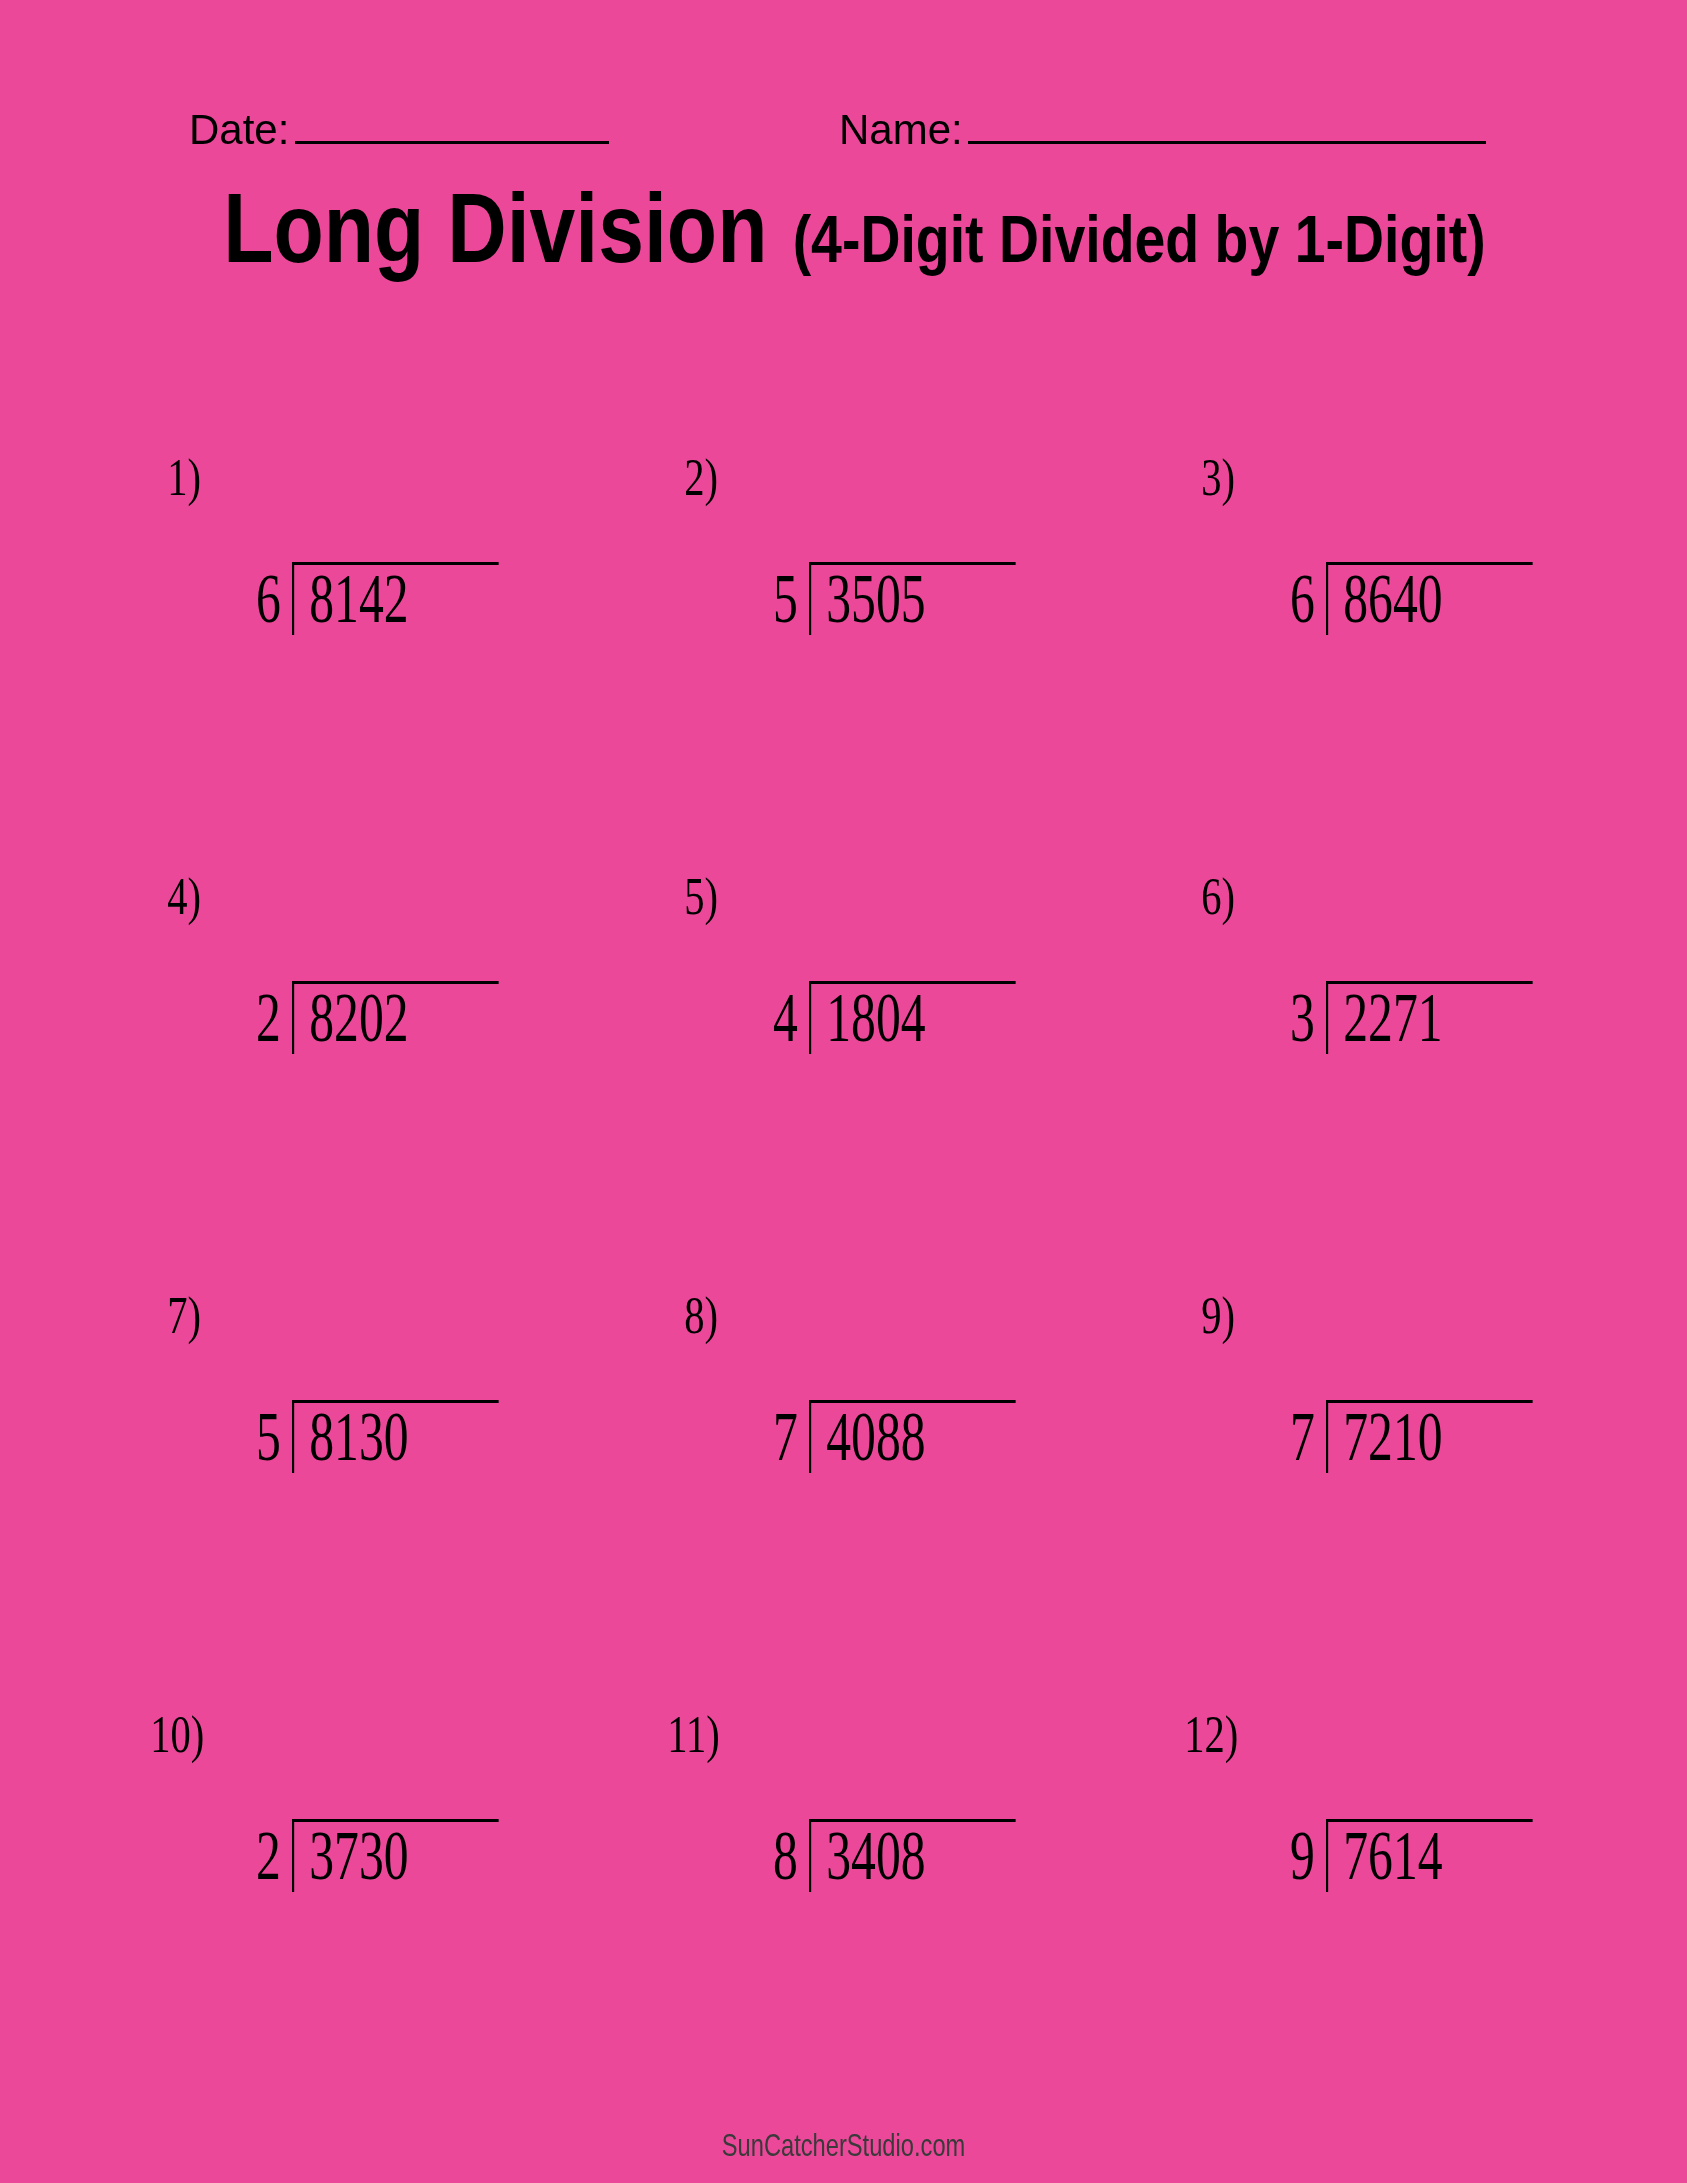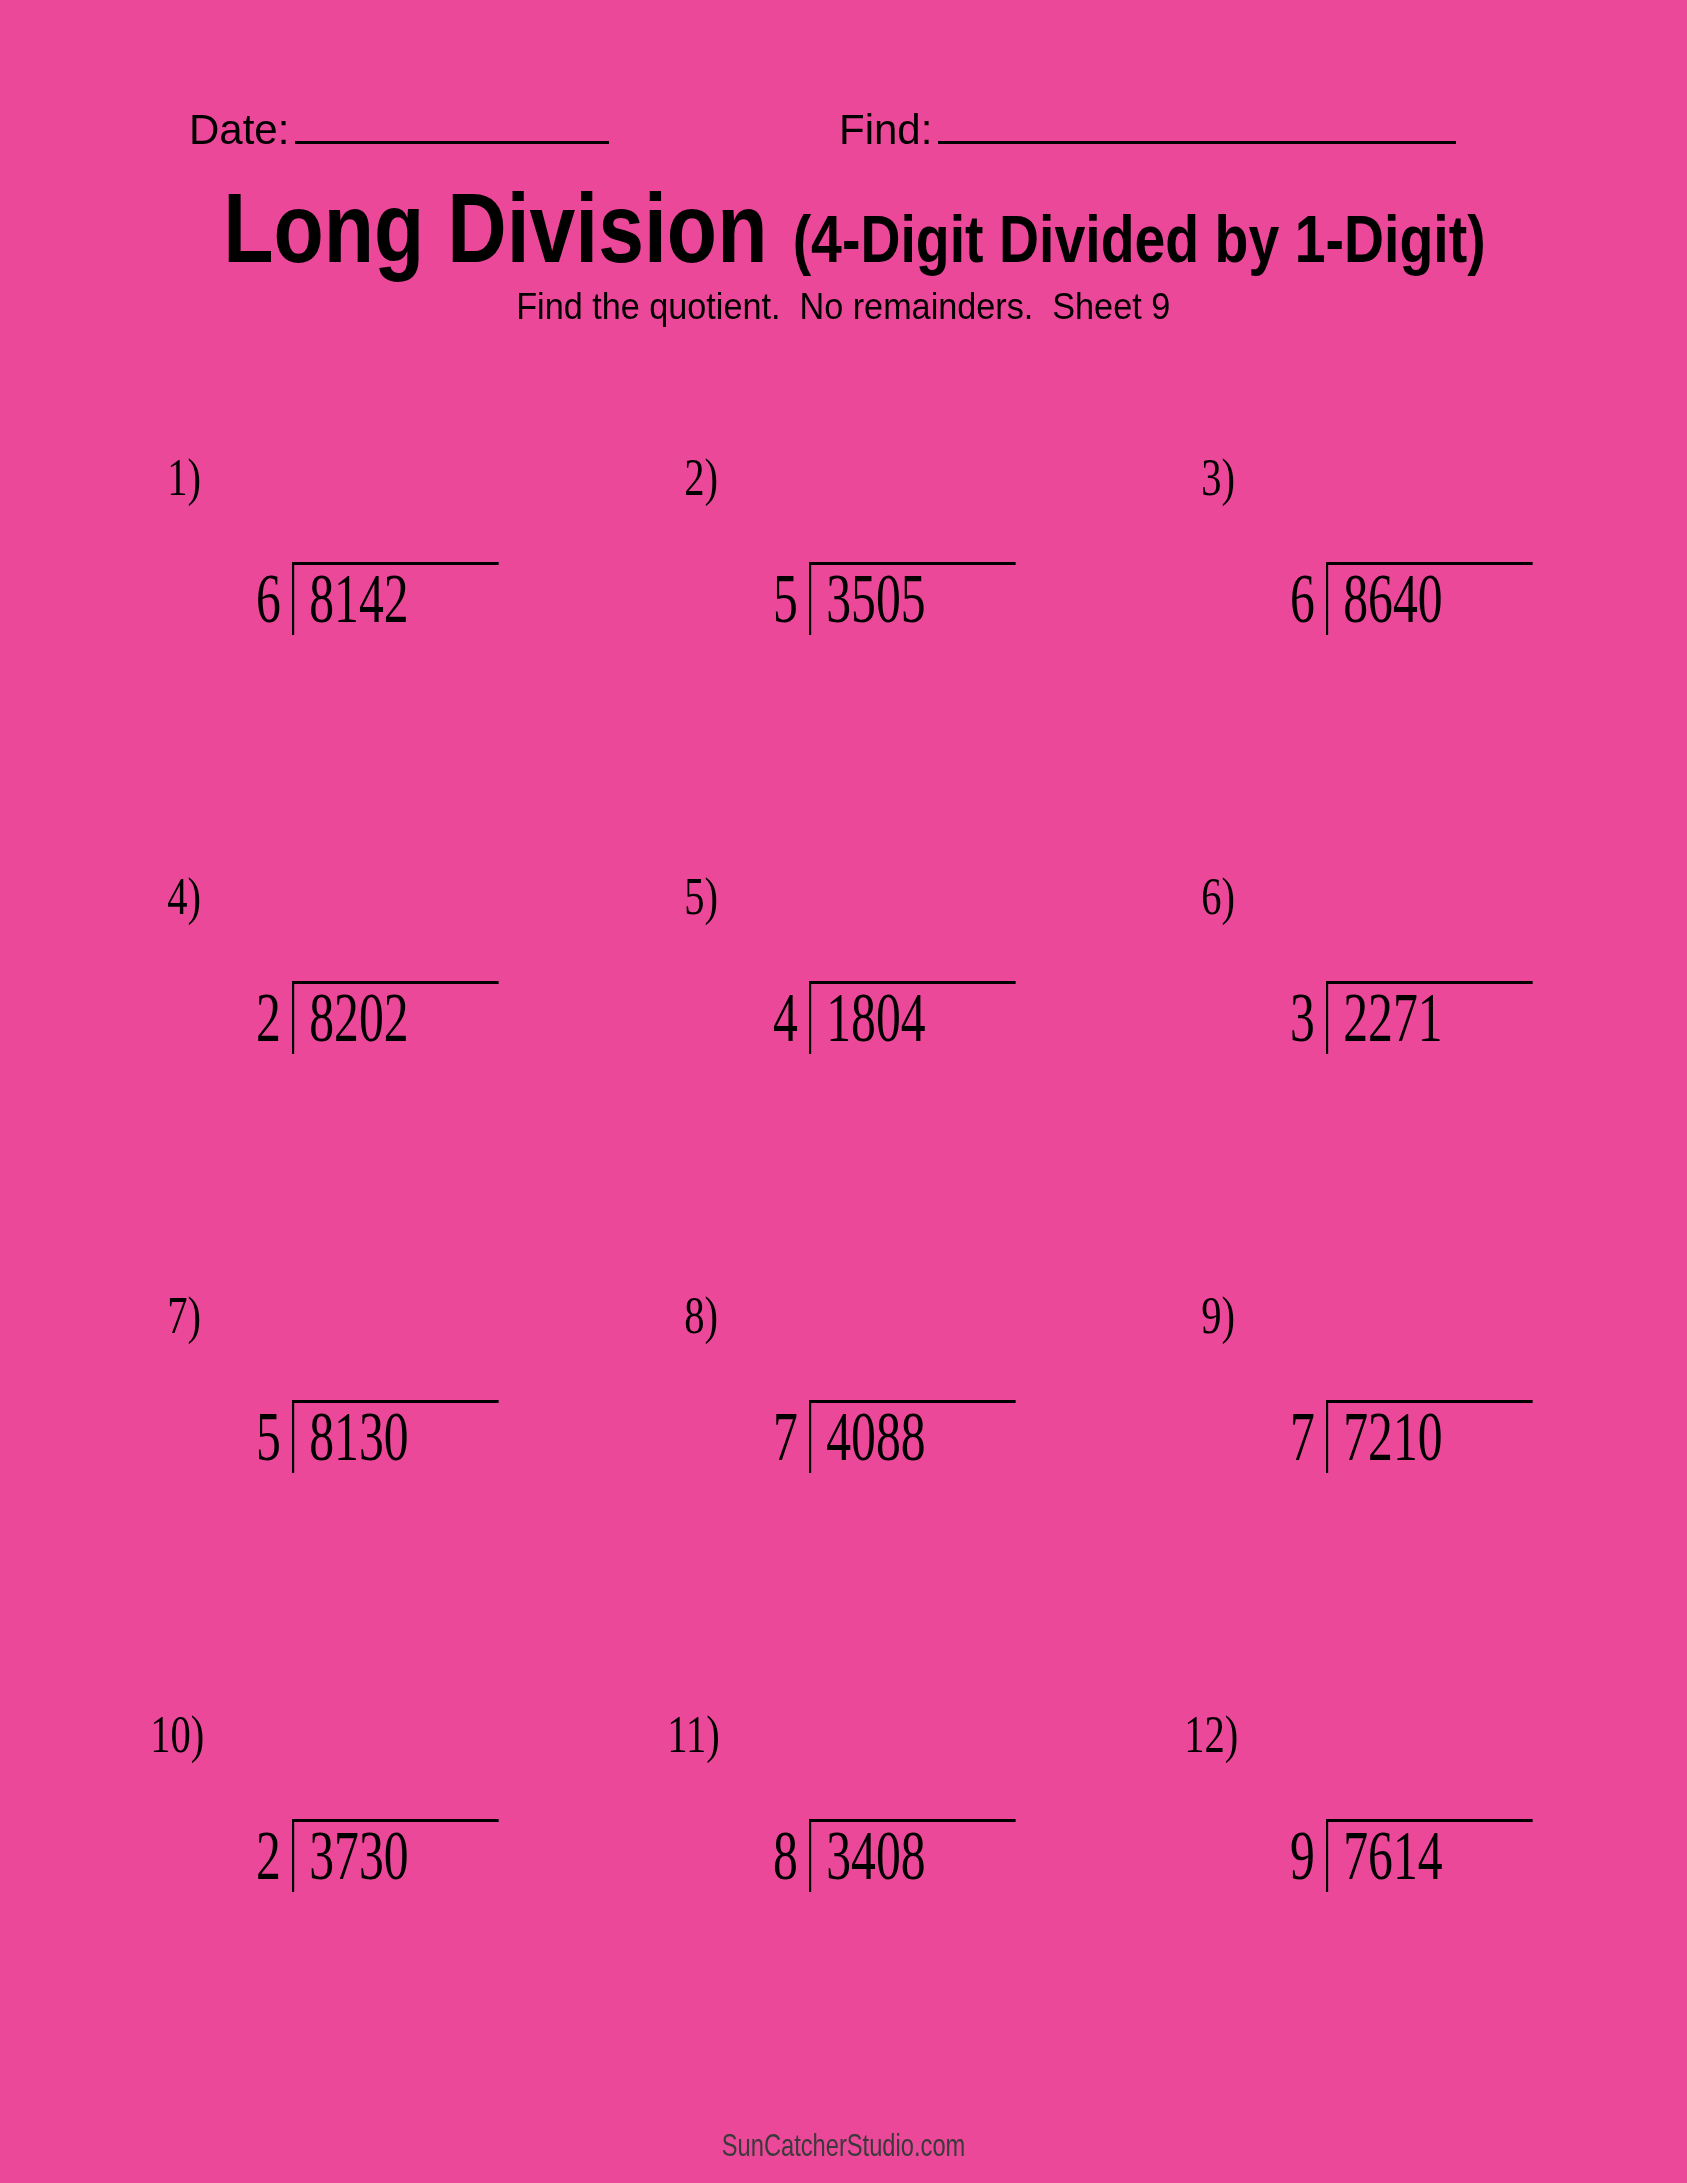--- a/index.html
+++ b/index.html
@@ -128,29 +128,26 @@
 </style>
 </head>
 <body>
 
 <div class="page">
 
   <div class="hdr-group hdr-date">
     <span>Date:</span><span class="blank-line blank-date"></span>
   </div>
   <div class="hdr-group hdr-name">
-    <span>Find:</span><span class="blank-line blank-name"></span>
+    <span>Name:</span><span class="blank-line blank-name"></span>
   </div>
 
   <div class="title">
     <span class="title-inner"><span class="title-main">Long Division</span><span class="title-sub">(4-Digit Divided by 1-Digit)</span></span>
   </div>
-  <div class="subtitle">
-    <span class="subtitle-inner">Find the quotient.  No remainders.  Sheet 9</span>
-  </div>
 
   <div class="grid">
 
     <div class="problem">
       <div class="pnum">1)</div>
       <div class="division">
         <span class="divisor">6</span>
           <span class="dividend">8142</span>
       </div>
     </div>

